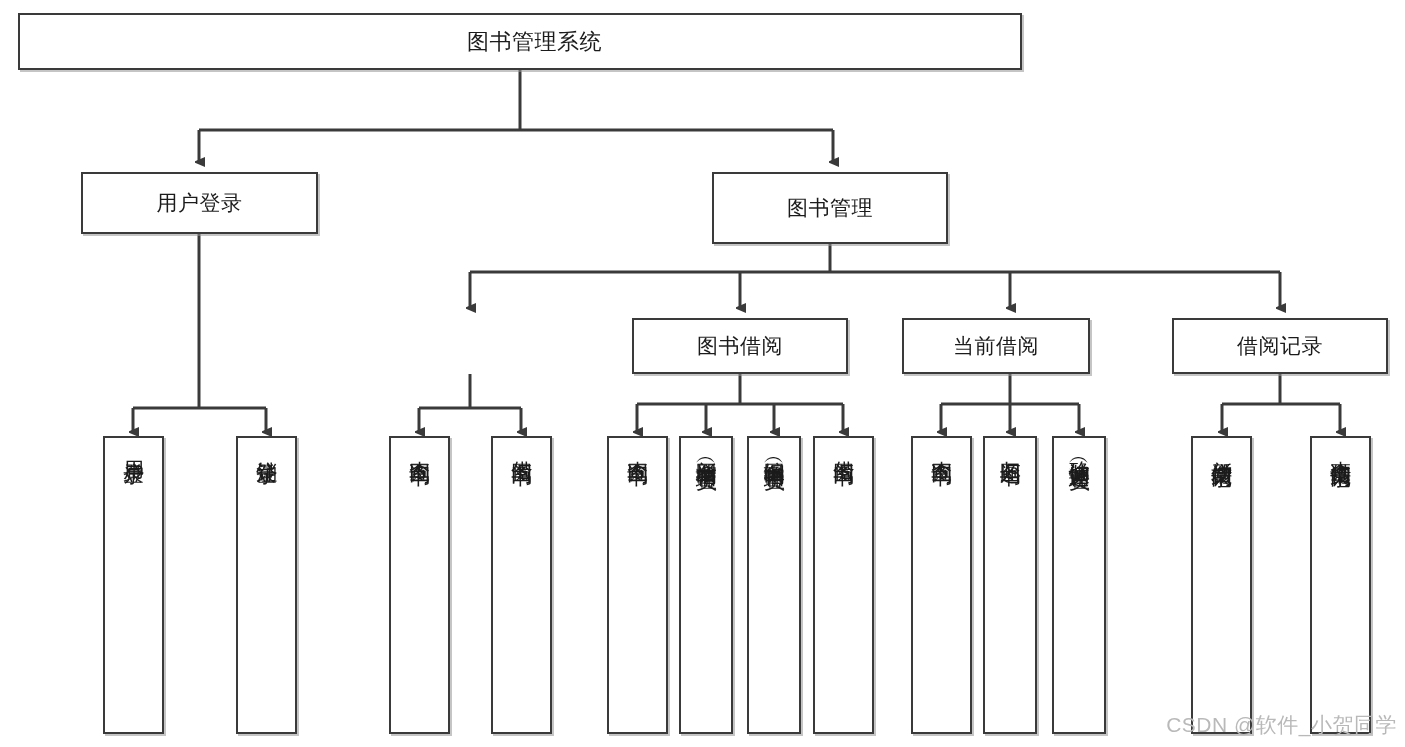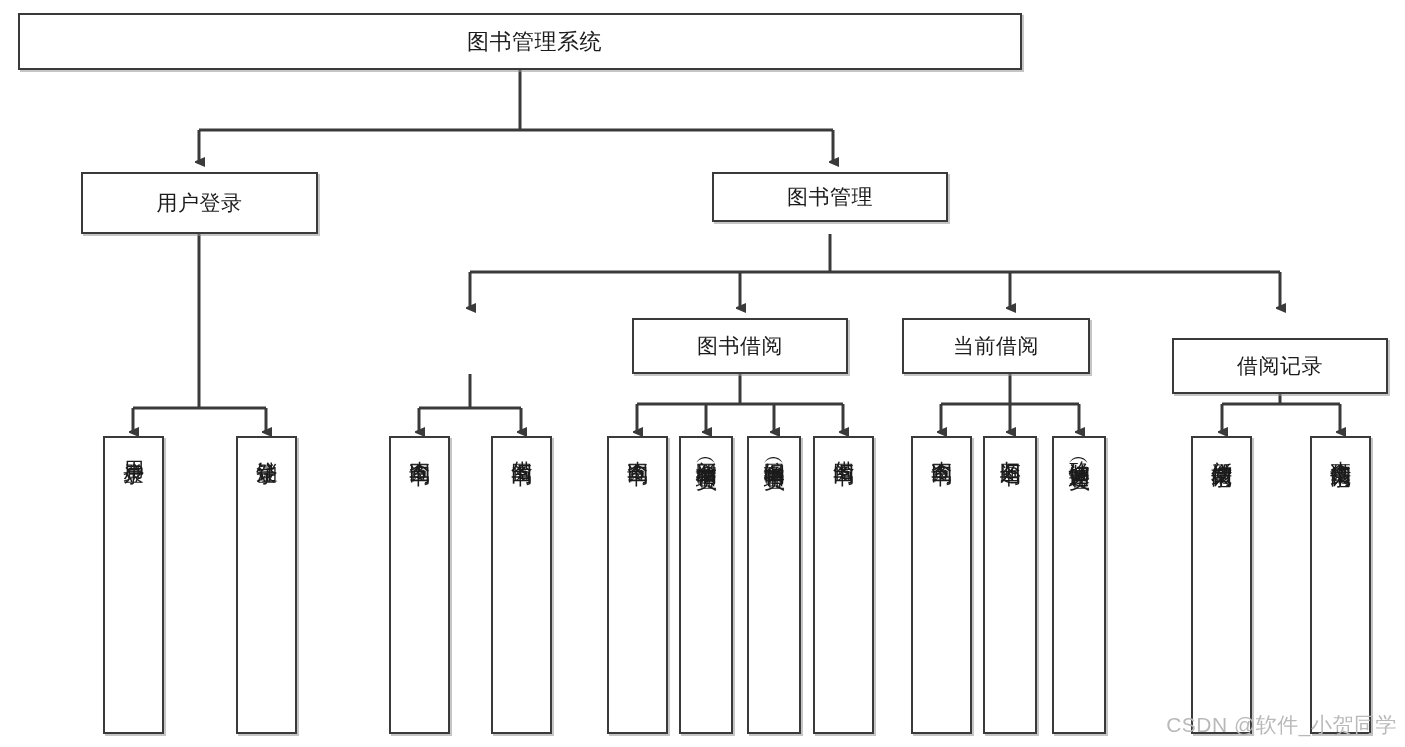--- a/index.html
+++ b/index.html
@@ -131,34 +131,34 @@
   </svg>
 
   <div class="node horiz root" style="left:18px; top:13px; width:1004px; height:57px;padding-left:29px;">
     <span class="label">图书管理系统</span>
   </div>
 
   <div class="node horiz" style="left:81px; top:172px; width:237px; height:62px;">
     <span class="label">用户登录</span>
   </div>
 
-  <div class="node horiz" style="left:712px; top:172px; width:236px; height:50px;">
+  <div class="node horiz" style="left:712px; top:172px; width:236px; height:72px;">
     <span class="label">图书管理</span>
   </div>
 
 
   <div class="node horiz" style="left:632px; top:318px; width:216px; height:56px;align-items:center;">
     <span class="label">图书借阅</span>
   </div>
 
   <div class="node horiz" style="left:902px; top:318px; width:188px; height:56px;">
     <span class="label">当前借阅</span>
   </div>
 
-  <div class="node horiz" style="left:1172px; top:318px; width:216px; height:56px;margin-top:20px;">
+  <div class="node horiz" style="left:1172px; top:318px; width:216px; height:56px;">
     <span class="label">借阅记录</span>
   </div>
 
   <div class="node vert" style="left:103px; top:436px; width:61px; height:298px;">
     <span class="label">用户登录</span>
   </div>
 
   <div class="node vert" style="left:236px; top:436px; width:61px; height:298px;">
     <span class="label">注销登录</span>
   </div>

